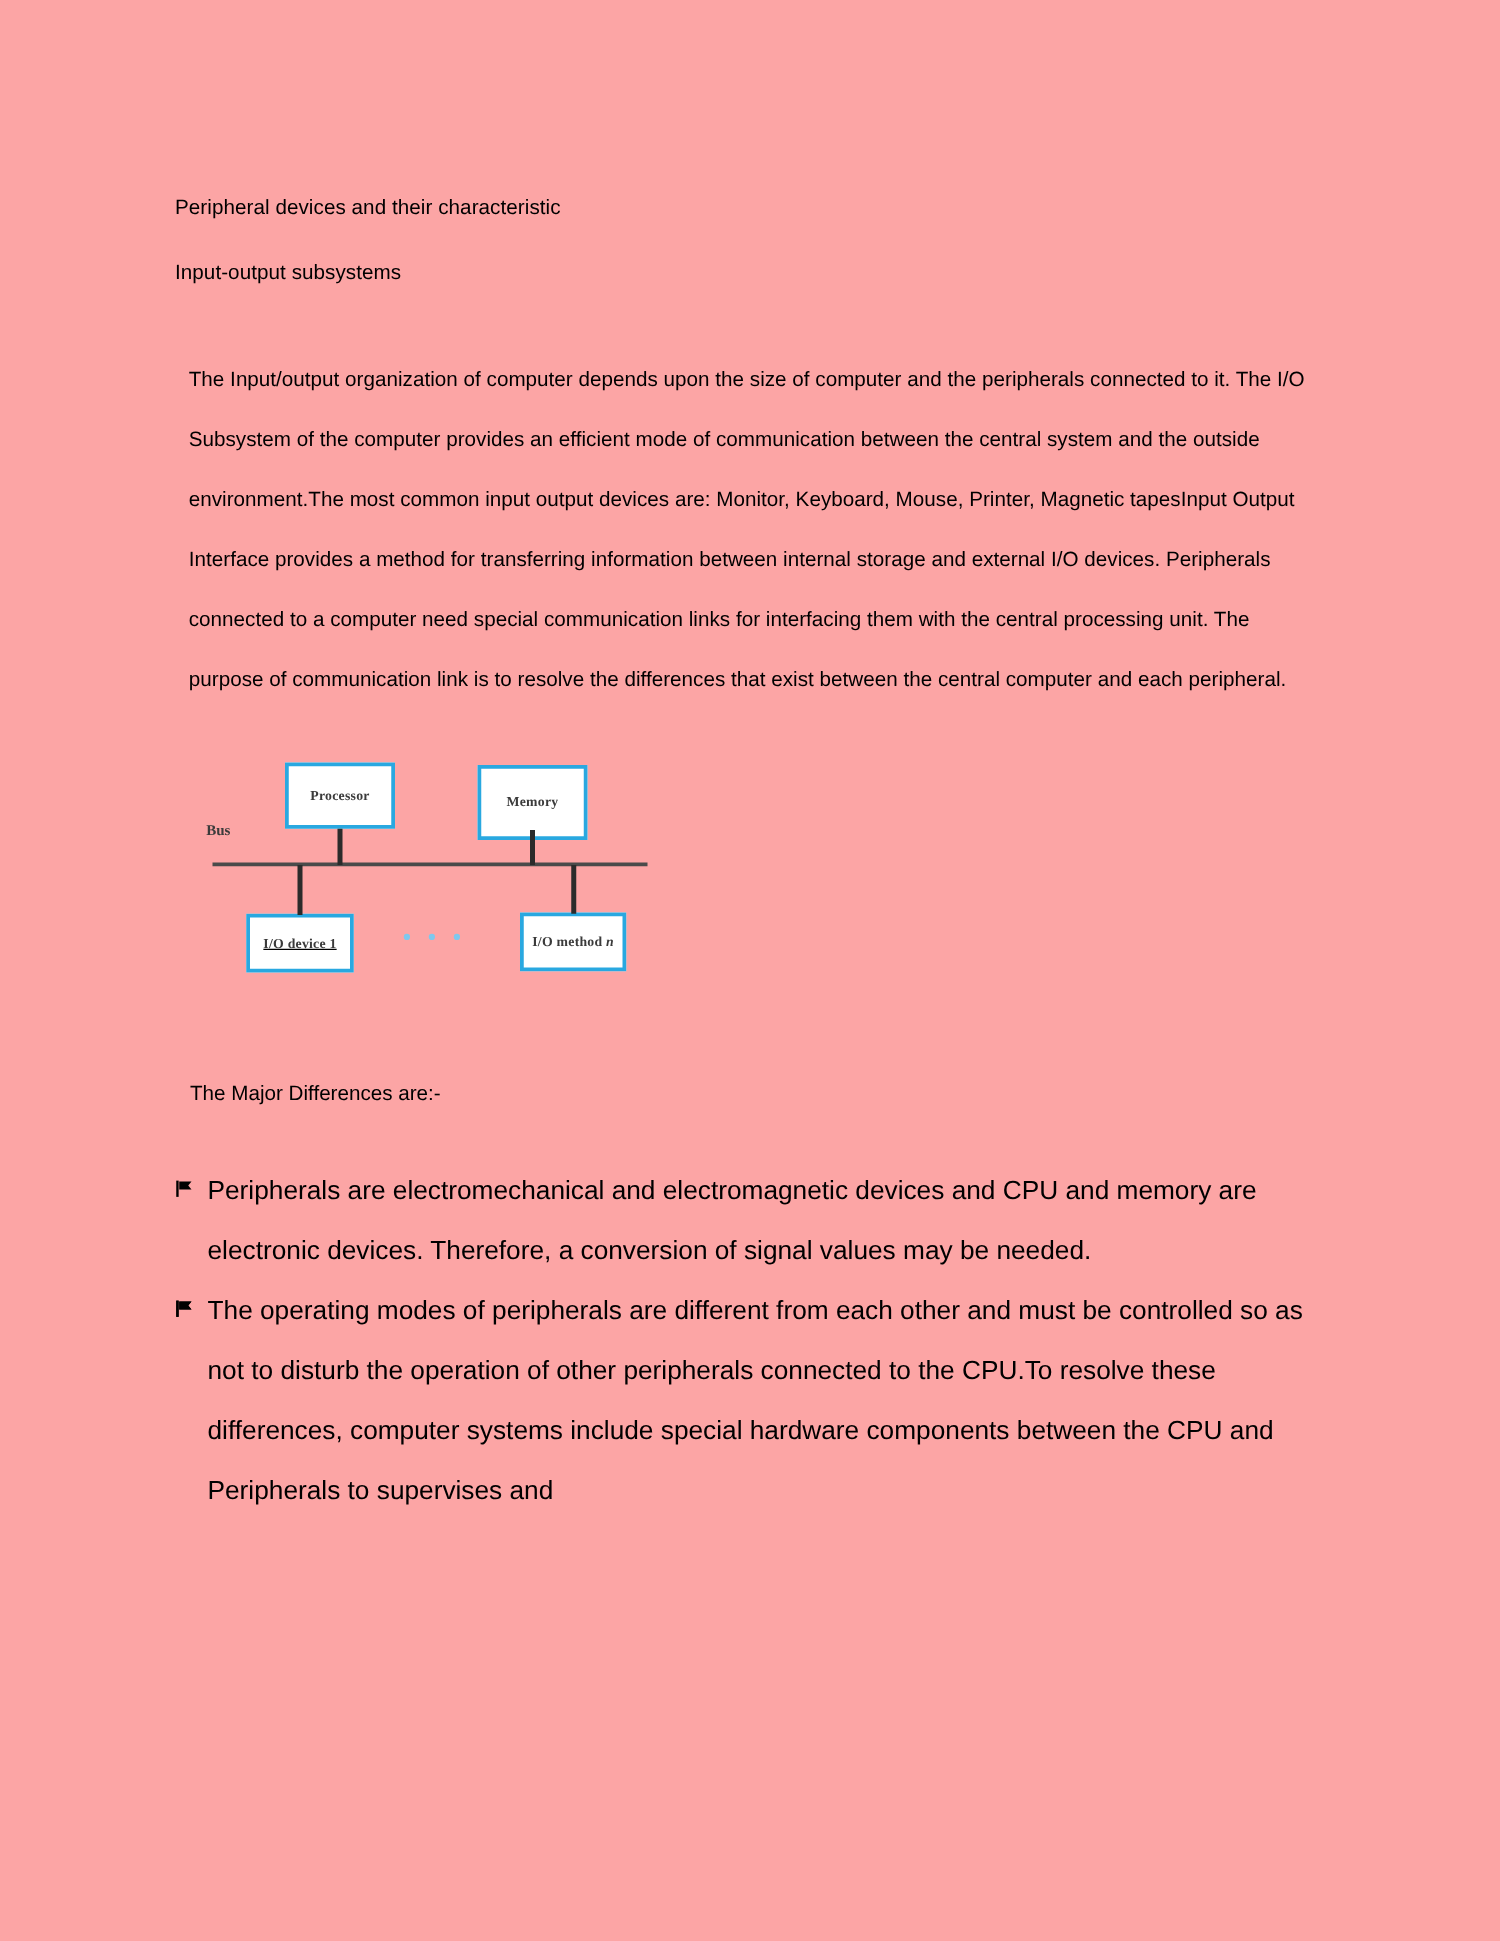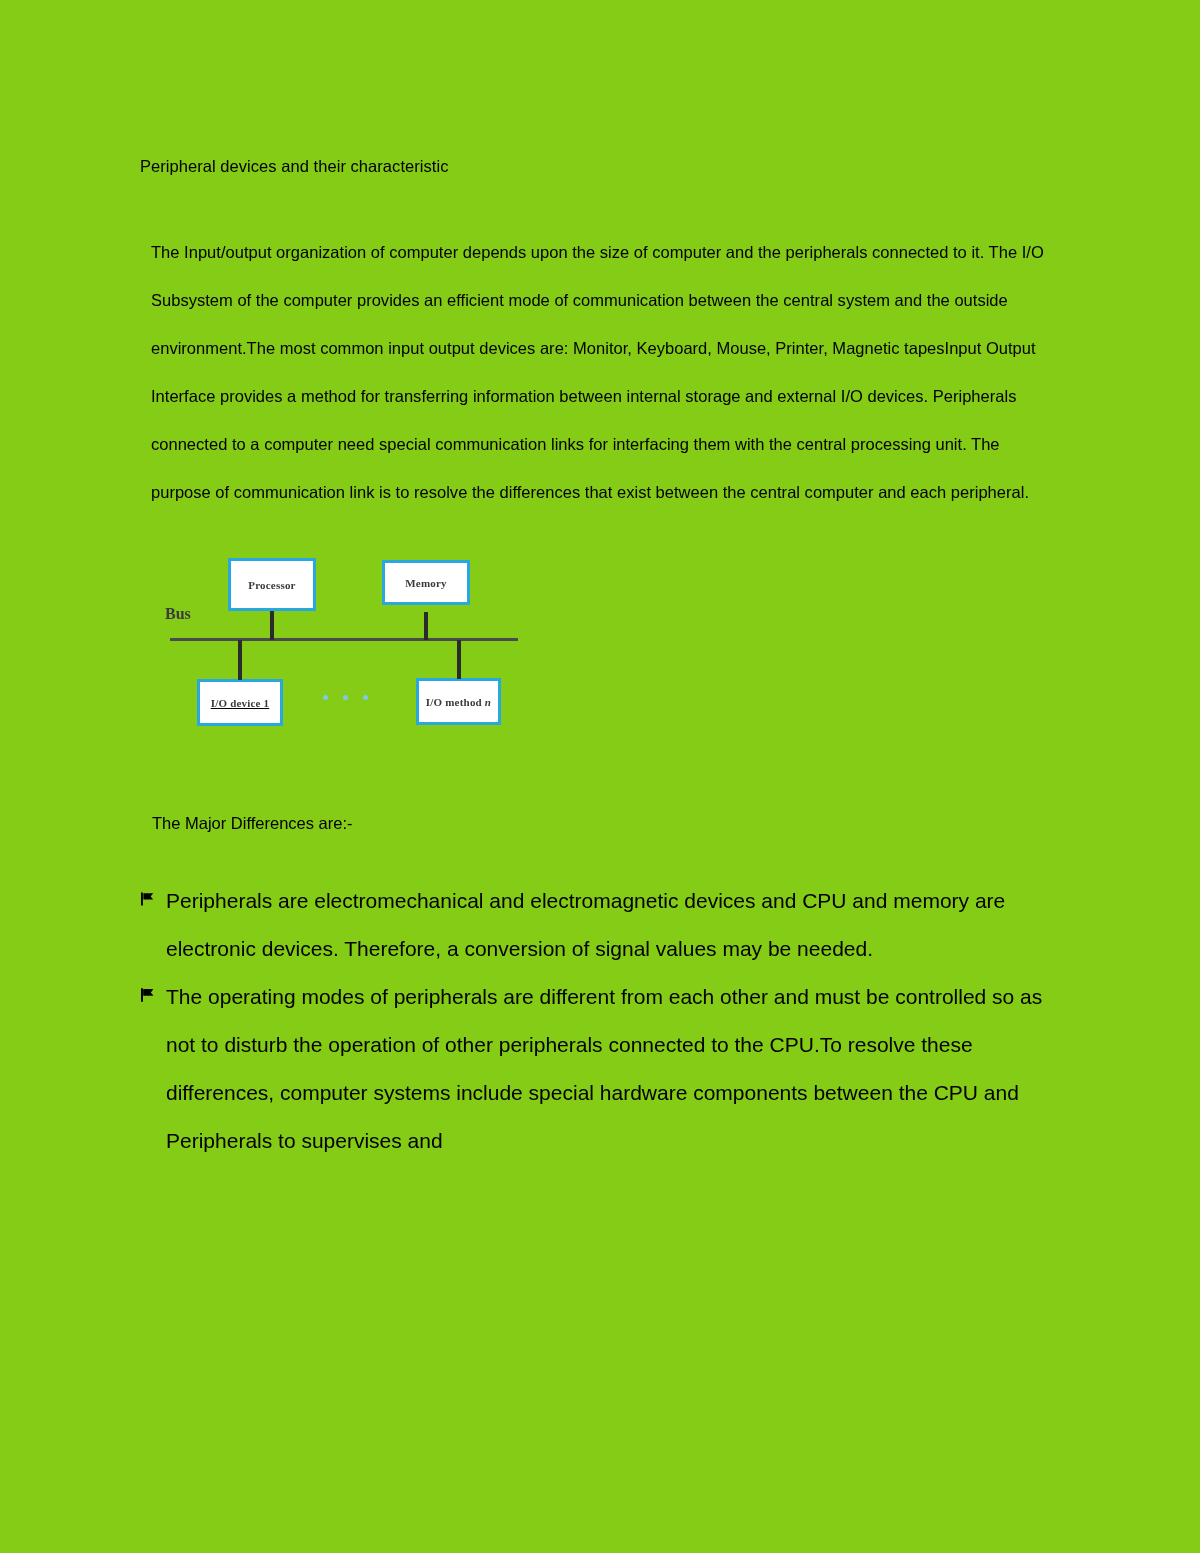--- a/index.html
+++ b/index.html
@@ -9,21 +9,21 @@
     background: #ffffff;
   }
   body {
     font-family: "Liberation Sans", sans-serif;
     color: #000000;
   }
   .page {
     position: relative;
     width: 1200px;
     height: 1553px;
-    background: #84cc16;
+    background: #fca5a5;
     overflow: hidden;
   }
   .content {
     position: absolute;
     left: 140px;
     top: 140px;
     width: 930px;
   }
 
   
@@ -96,38 +96,38 @@
     font-size: 11px;
     font-weight: bold;
     color: #3b3b3b;
     letter-spacing: 0.2px;
     white-space: nowrap;
   }
   .dbox span .ital {
     font-style: italic;
   }
   .box-processor { left: 68px;  top: 16px;  width: 88px; height: 53px; }
-  .box-memory    { left: 222px; top: 18px;  width: 88px; height: 45px; align-items: center; }
+  .box-memory    { left: 222px; top: 18px;  width: 88px; height: 60px; align-items: center; }
   .box-io1       { left: 37px;  top: 137px; width: 86px; height: 47px; text-decoration: underline; }
   .box-ion       { left: 256px; top: 136px; width: 85px; height: 47px; }
 
   .bus-line {
     position: absolute;
     left: 10px;
     top: 96px;
     width: 348px;
     height: 3px;
     background: #4a4a4a;
   }
   .bus-label {
     position: absolute;
     left: 5px;
     top: 63px;
     font-family: "Liberation Serif", serif;
-    font-size: 16px;
+    font-size: 12px;
     font-weight: bold;
     color: #3b3b3b;
   }
   .stem {
     position: absolute;
     width: 4px;
     background: #2b2b2b;
   }
   .stem-processor { left: 110px; top: 69px;  height: 29px; }
   .stem-memory    { left: 264px; top: 70px;  height: 28px; }
@@ -155,20 +155,21 @@
   .ellipsis-dots i:nth-child(3) { left: 40px; }
 </style>
 </head>
 <body>
 
 <div class="page">
   <div class="content">
 
     <div class="heading-line">Peripheral devices and their characteristic</div>
 
+    <div class="heading-line">Input-output subsystems</div>
 
     <p class="para para-spacer-top">The Input/output organization of computer depends upon the size of computer and the peripherals connected to it. The I/O Subsystem of the computer provides an efficient mode of communication between the central system and the outside environment.The most common input output devices are: Monitor, Keyboard, Mouse, Printer, Magnetic tapesInput Output Interface provides a method for transferring information between internal storage and external I/O devices. Peripherals connected to a computer need special communication links for interfacing them with the central processing unit. The purpose of communication link is to resolve the differences that exist between the central computer and each peripheral.</p>
 
     <div class="diagram">
 
       <div class="bus-label">Bus</div>
 
       <div class="bus-line"></div>
 
       <div class="dbox box-processor">

